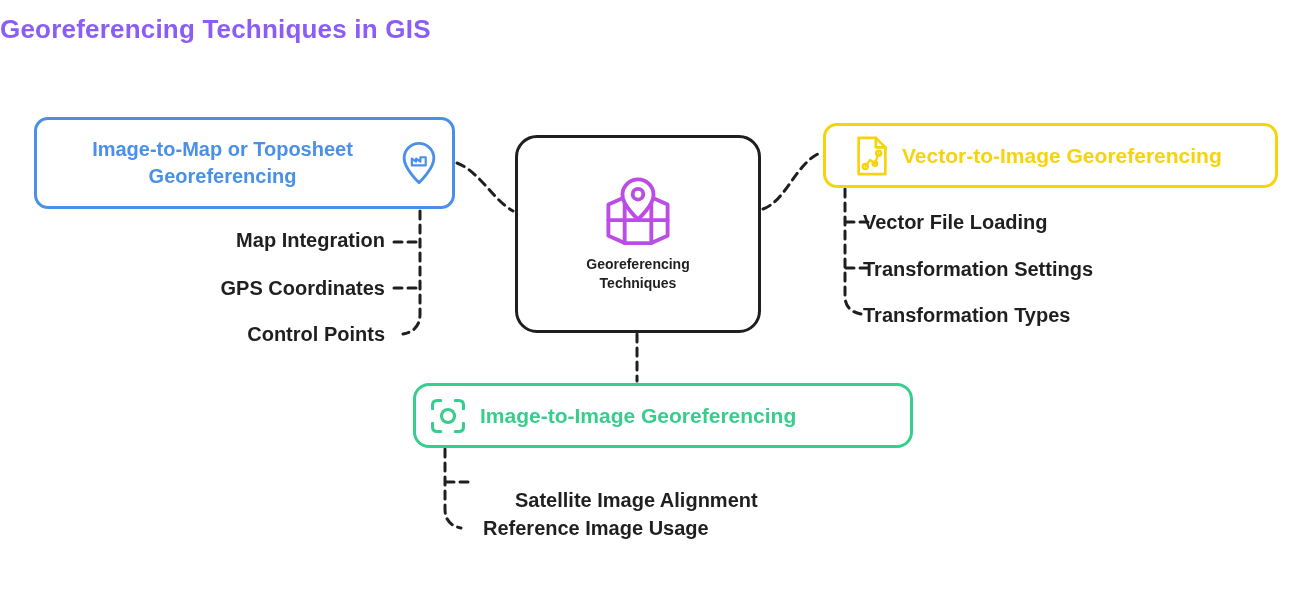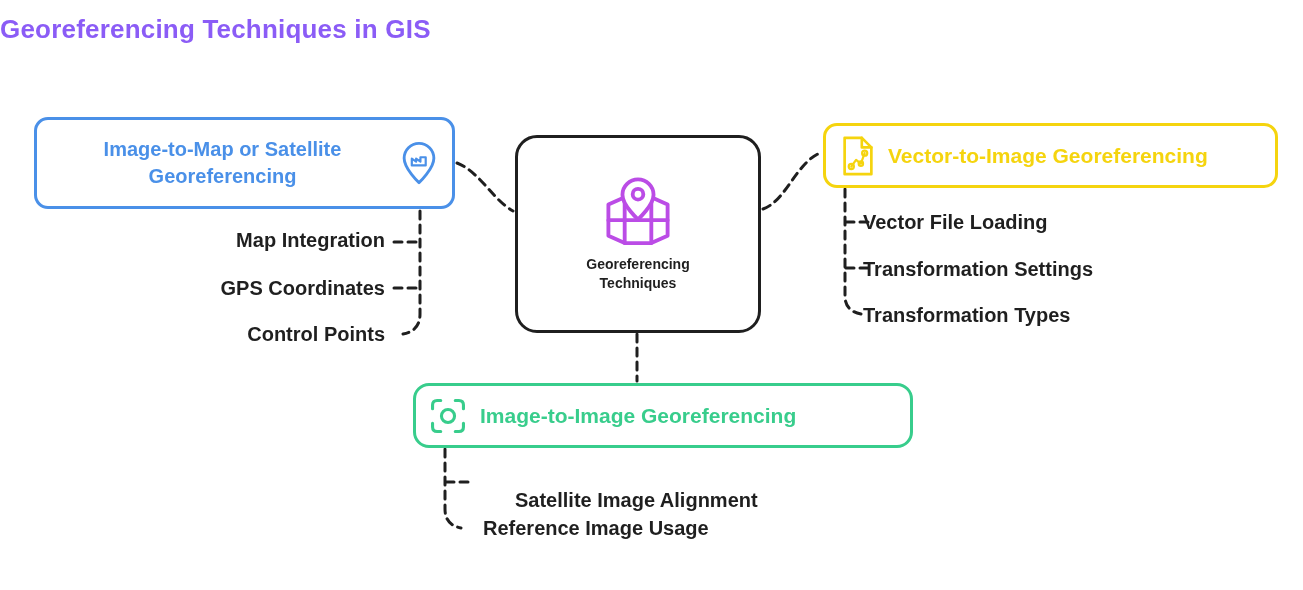--- a/index.html
+++ b/index.html
@@ -34,21 +34,21 @@
   #node-left .icon { width:50px; }
 
   #node-center {
     left:515px; top:135px; width:246px; height:198px;
     border:3px solid var(--c); border-radius:22px;
     flex-direction:column; justify-content:center; gap:6px;
     color:#1f1f1f; font-weight:700;
   }
   #node-center .label { font-size:14px; line-height:1.38; text-align:center; white-space:pre-line; }
 
-  #node-right  { left:823px; top:123px; width:455px; height:65px; padding:0 14px; gap:12px; font-size:21px; }
+  #node-right  { left:823px; top:123px; width:455px; height:65px; padding:0 28px; gap:12px; font-size:21px; }
   #node-bottom { left:413px; top:383px; width:500px; height:65px; border-radius:16px; padding:0 12px; gap:12px; font-size:21px; }
 
   .child {
     position:absolute; font-weight:700; font-size:20px;
     color:#1f1f1f; white-space:nowrap; line-height:24px;
   }
   .left-col  { left:85px; width:300px; text-align:right; }
   #child-l0 { top:228px; } #child-l1 { top:276px; } #child-l2 { top:322px; }
   .right-col { left:863px; }
   #child-r0 { top:210px; } #child-r1 { top:257px; } #child-r2 { top:303px; }
@@ -86,21 +86,21 @@
         <path d="M16,15 V46 M34,15 V46 M5,30.5 H45"></path>
         <path d="M25,3 C30.7,3 35.5,7.6 35.5,13.3 C35.5,20.5 25,30 25,30 C25,30 14.5,20.5 14.5,13.3 C14.5,7.6 19.3,3 25,3 Z" fill="#ffffff"></path>
         <circle cx="25" cy="13" r="3.6" fill="#ffffff"></circle>
       </svg>
     </span>
     <div class="label">Georeferencing
 Techniques</div>
   </div>
 
   <div class="node branch" id="node-left" style="--c: #4a90e8;">
-    <div class="label">Image-to-Map or Satellite Georeferencing</div>
+    <div class="label">Image-to-Map or Toposheet Georeferencing</div>
     <span class="icon">
       <svg width="46" height="46" viewBox="0 0 48 48" stroke-width="3" stroke-linejoin="round" stroke-linecap="round">
         <path d="M24,3.5 C32.6,3.5 39.5,10.4 39.5,19 C39.5,30 24,44.5 24,44.5 C24,44.5 8.5,30 8.5,19 C8.5,10.4 15.4,3.5 24,3.5 Z"></path>
         <path d="M16.5,26.5 V19.5 L21,22.5 V19.5 L25.5,22.5 V18 H31 V26.5 Z" stroke-width="2.3"></path>
       </svg>
     </span>
   </div>
 
   <div class="node branch" id="node-right" style="--c: #f5d40e;">
     <span class="icon">

